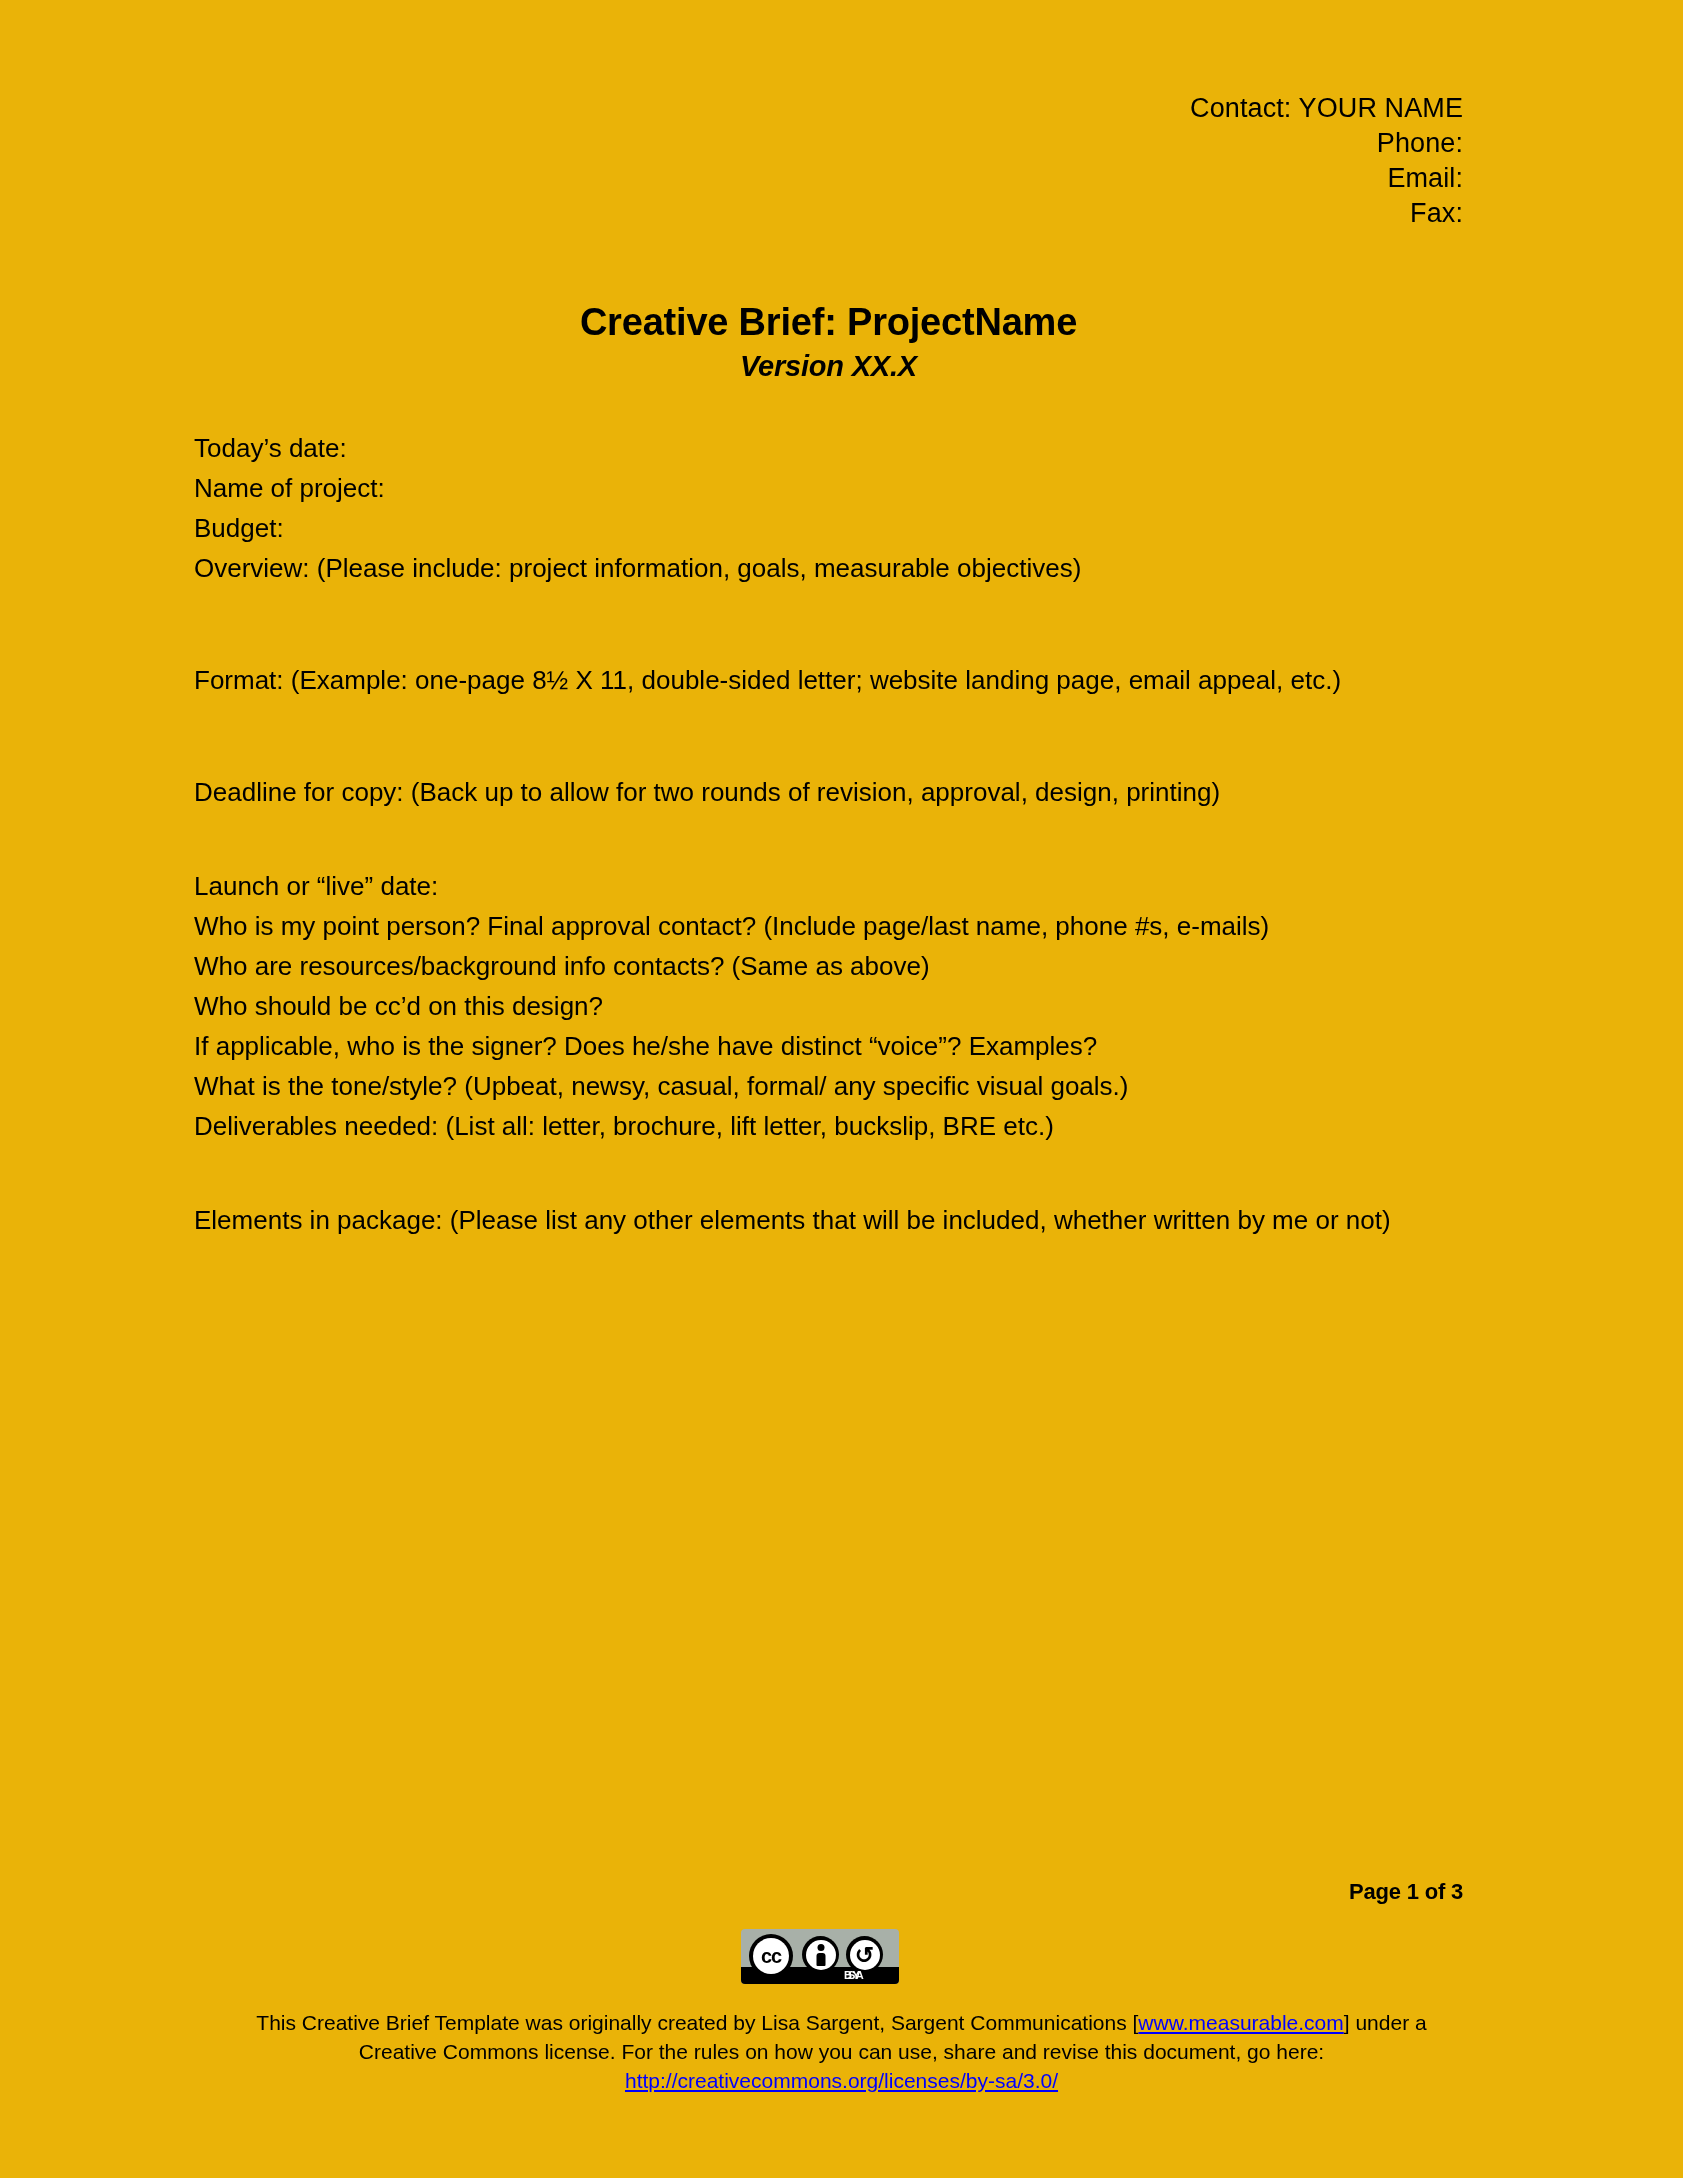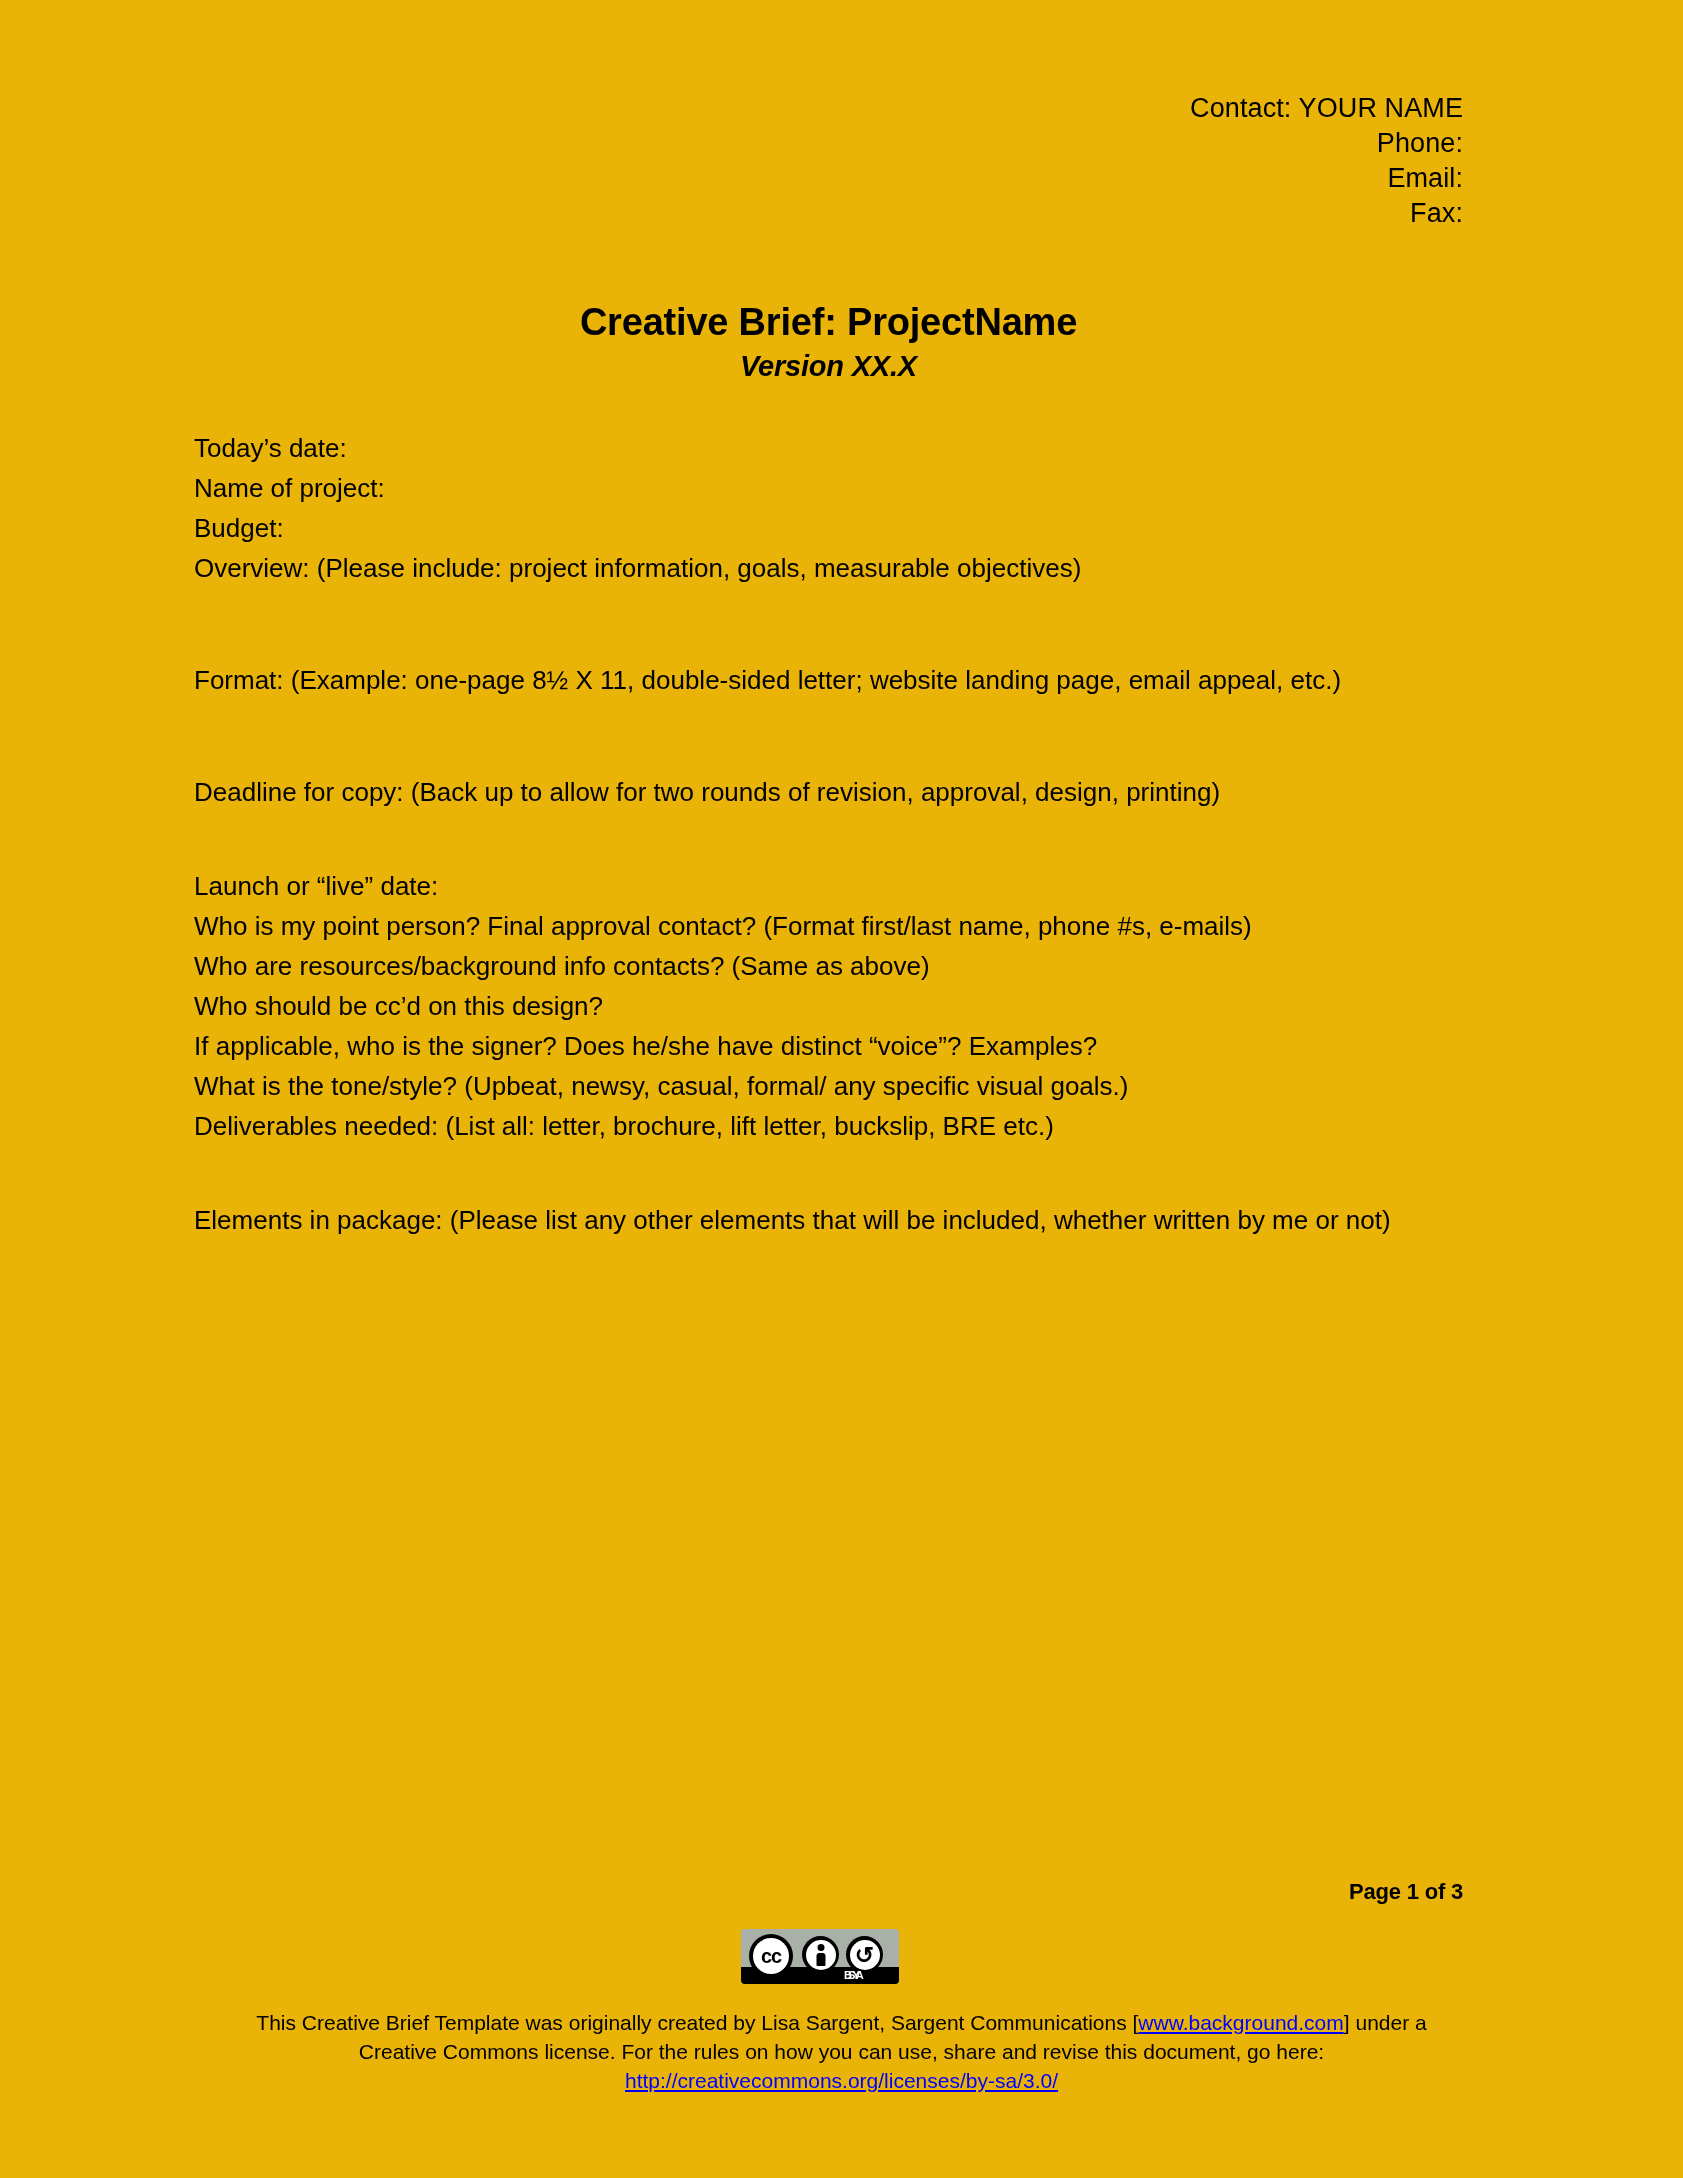--- a/index.html
+++ b/index.html
@@ -248,21 +248,21 @@
   </div>
 
   <div class="body-block">
     <p class="para">Today’s date:</p>
     <p class="para">Name of project:</p>
     <p class="para">Budget:</p>
     <p class="para gap-after">Overview: (Please include: project information, goals, measurable objectives)</p>
     <p class="para gap-after">Format: (Example: one-page 8½ X 11, double-sided letter; website landing page, email appeal, etc.)</p>
     <p class="para gap-after-sm">Deadline for copy: (Back up to allow for two rounds of revision, approval, design, printing)</p>
     <p class="para">Launch or “live” date:</p>
-    <p class="para">Who is my point person? Final approval contact? (Format first/last name, phone #s, e-mails)</p>
+    <p class="para">Who is my point person? Final approval contact? (Include page/last name, phone #s, e-mails)</p>
     <p class="para">Who are resources/background info contacts? (Same as above)</p>
     <p class="para">Who should be cc’d on this design?</p>
     <p class="para">If applicable, who is the signer? Does he/she have distinct “voice”? Examples?</p>
     <p class="para">What is the tone/style? (Upbeat, newsy, casual, formal/ any specific visual goals.)</p>
     <p class="para gap-after-sm">Deliverables needed: (List all: letter, brochure, lift letter, buckslip, BRE etc.)</p>
     <p class="para">Elements in package: (Please list any other elements that will be included, whether written by me or not)</p>
   </div>
 
   <div class="page-number">Page 1 of 3</div>
 
@@ -284,19 +284,19 @@
         </div>
       </div>
     </div>
     <div class="cc-labels">
       <span class="lbl-by">BY</span>
       <span class="lbl-sa">SA</span>
     </div>
   </div>
 
   <div class="footer-text">
-    <div><span>This Creative Brief Template was originally created by Lisa Sargent, Sargent Communications [</span><a class="footer-link" href="#">www.background.com</a><span>] under a</span></div>
+    <div><span>This Creative Brief Template was originally created by Lisa Sargent, Sargent Communications [</span><a class="footer-link" href="#">www.measurable.com</a><span>] under a</span></div>
     <div>Creative Commons license. For the rules on how you can use, share and revise this document, go here:</div>
     <div><a class="footer-link" href="#">http://creativecommons.org/licenses/by-sa/3.0/</a></div>
   </div>
 
 </div>
 
 
 </body></html>

